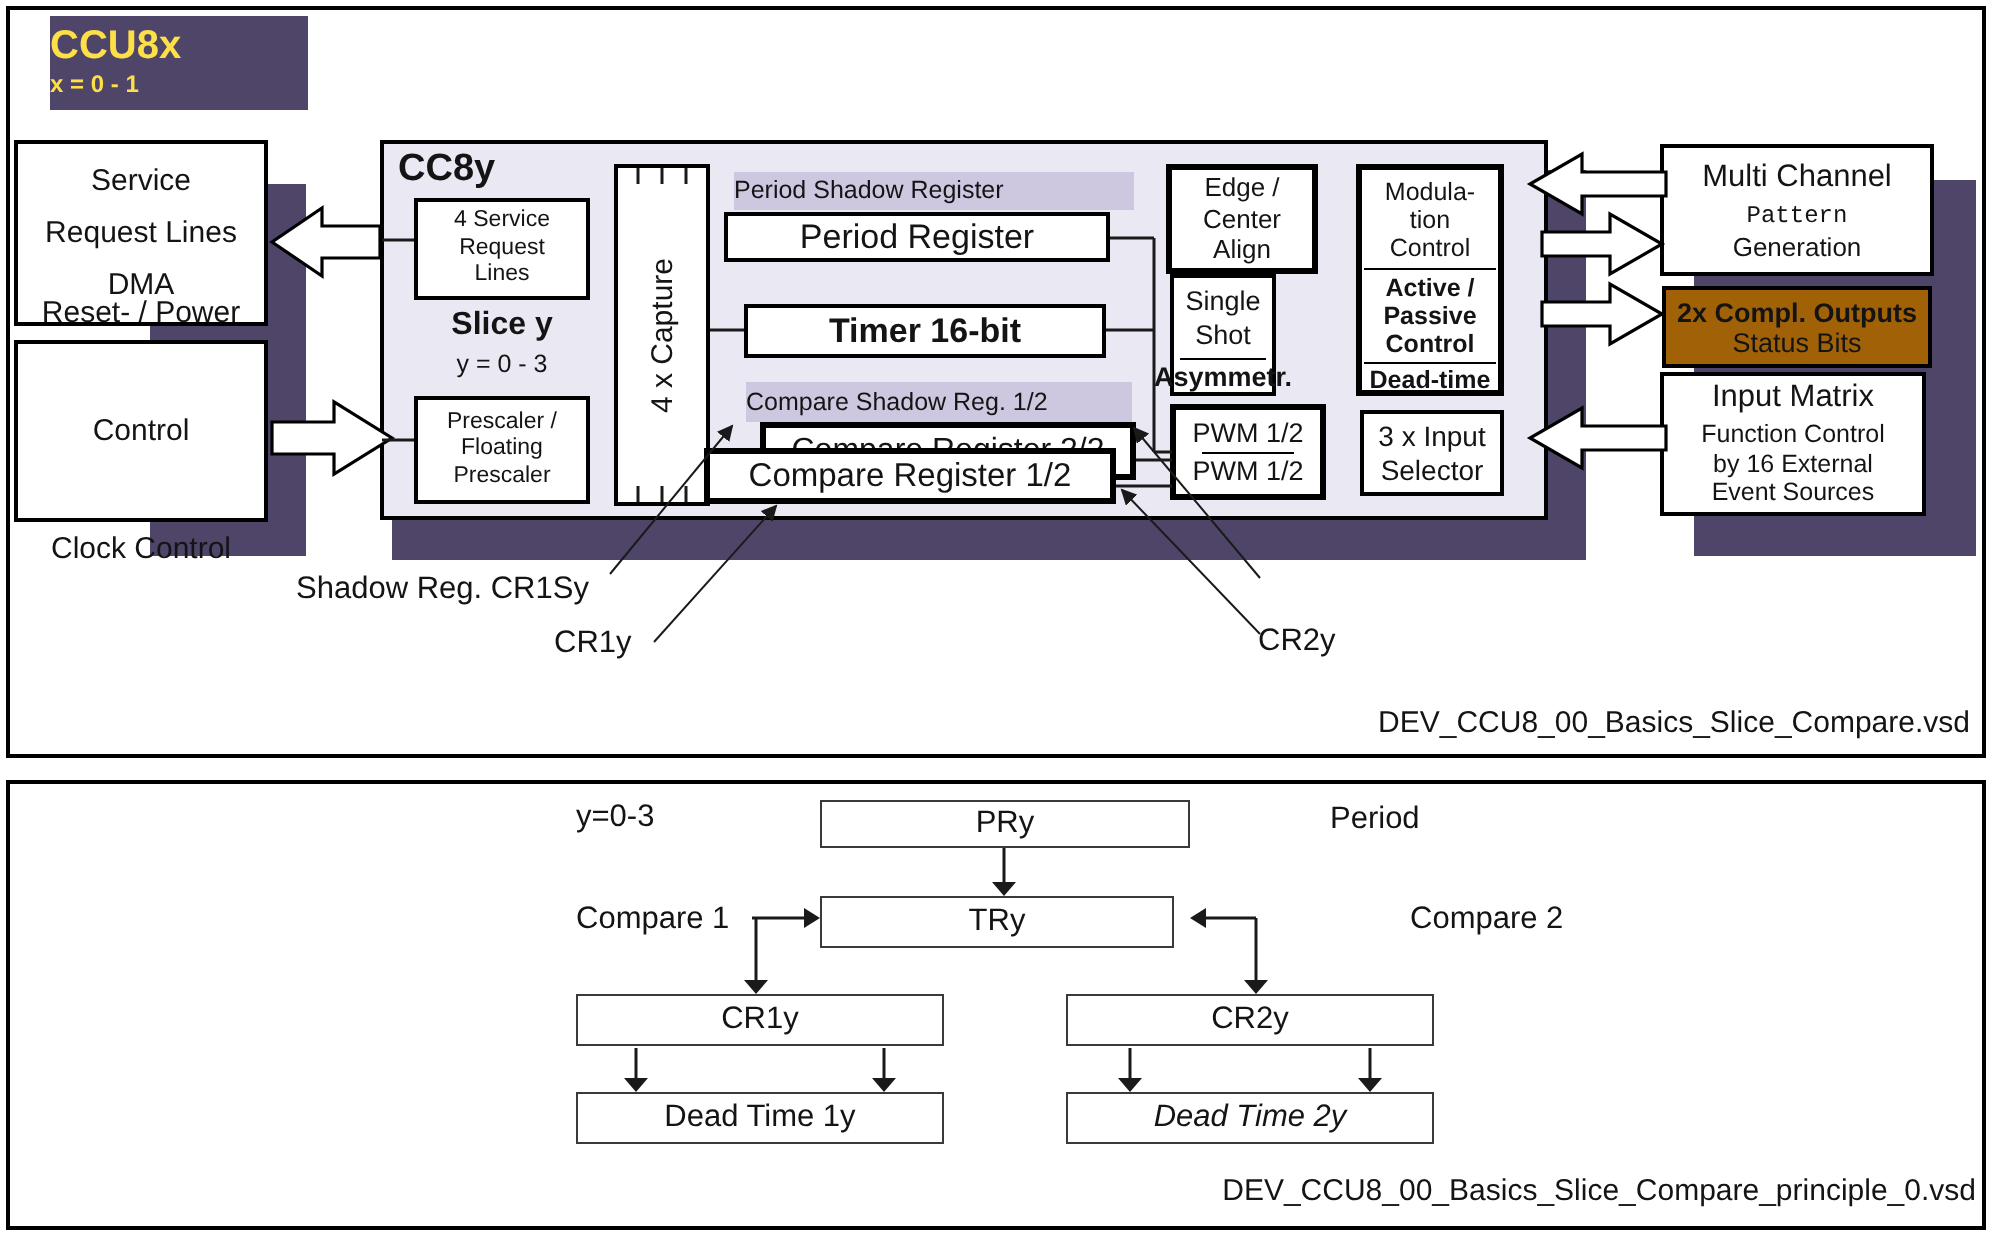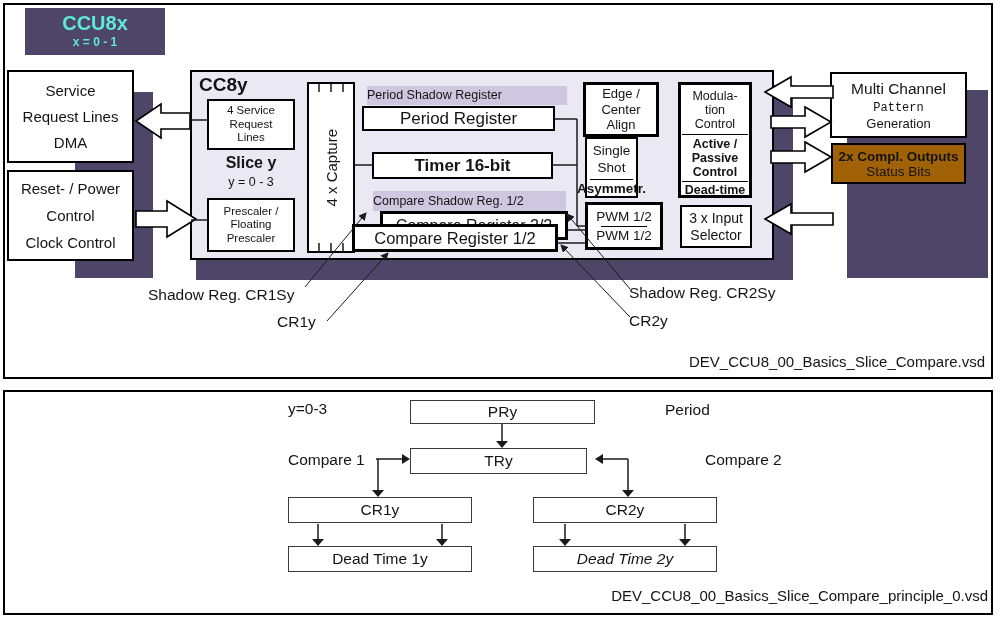--- a/index.html
+++ b/index.html
@@ -22,35 +22,35 @@
   .head{fill:#1a1a1a;stroke:none;}
   .bbox{border-width:1.5px;border-color:#3a3a3a;}
 </style>
 </head>
 <body>
 
 <div id="stage">
 
   <div class="panel" style="left:3px;top:3px;width:990px;height:376px;"></div>
 
-  <div class="abs" style="left:25px;top:8px;width:140px;height:47px;background:#4e4568;color:#5eead4;text-align:center;">
+  <div class="abs" style="left:25px;top:8px;width:129px;height:47px;background:#4e4568;color:#fde047;">
     <div style="font-weight:bold;font-size:20px;margin-top:4px;">CCU8x</div>
     <div style="font-weight:bold;font-size:12px;">x = 0 - 1</div>
   </div>
 
   <div class="shadow" style="left:75px;top:92px;width:78px;height:186px;"></div>
   <div class="shadow" style="left:196px;top:85px;width:597px;height:195px;"></div>
   <div class="shadow" style="left:847px;top:90px;width:141px;height:188px;"></div>
 
   <div class="bx" style="left:7px;top:70px;width:127px;height:93px;font-size:15px;line-height:26px;">
     <div>Service</div>
     <div>Request Lines</div>
     <div>DMA</div>
   </div>
-  <div class="bx" style="left:7px;top:170px;width:127px;height:91px;font-size:15px;line-height:27px;">
+  <div class="bx" style="left:7px;top:170px;width:127px;height:91px;font-size:15px;line-height:27px;gap:32px;">
     <div>Reset- / Power</div>
     <div>Control</div>
     <div>Clock Control</div>
   </div>
 
   <div class="abs" style="left:190px;top:70px;width:584px;height:190px;background:#eae8f3;border:2px solid #000;"></div>
   <div class="lbl" style="left:199px;top:74px;font-weight:bold;font-size:19px;">CC8y</div>
 
   <div class="bx" style="left:207px;top:99px;width:88px;height:51px;font-size:11.5px;line-height:13.5px;">
     <div>4 Service</div>
@@ -125,24 +125,29 @@
 
   <div class="bx" style="left:830px;top:72px;width:137px;height:66px;">
     <div style="font-size:15.5px;margin-bottom:3px;">Multi Channel</div>
     <div style="font-size:12px;line-height:15px;font-family:Liberation Mono, monospace;">Pattern</div>
     <div style="font-size:13px;line-height:15px;">Generation</div>
   </div>
   <div class="bx" style="left:831px;top:143px;width:135px;height:41px;background:#a16207;">
     <div style="font-size:13.5px;font-weight:bold;">2x Compl. Outputs</div>
     <div style="font-size:13.5px;">Status Bits</div>
   </div>
+  <div class="bx" style="left:830px;top:186px;width:133px;height:72px;">
+    <div style="font-size:15.5px;margin-bottom:2px;">Input Matrix</div>
+    <div style="font-size:12.5px;line-height:14.5px;">Function Control</div>
+    <div style="font-size:12.5px;line-height:14.5px;">by 16 External</div>
+    <div style="font-size:12.5px;line-height:14.5px;">Event Sources</div>
+  </div>
 
   <div class="lbl" style="left:148px;top:286px;font-size:15.5px;">Shadow Reg. CR1Sy</div>
   <div class="lbl" style="left:277px;top:313px;font-size:15.5px;">CR1y</div>
-  <div class="lbl" style="left:629px;top:284px;font-size:15.5px;">Shadow Reg. CR2Sy</div>
   <div class="lbl" style="left:629px;top:312px;font-size:15.5px;">CR2y</div>
 
   <div class="lbl" style="left:650px;top:353px;width:335px;text-align:right;font-size:15px;">DEV_CCU8_00_Basics_Slice_Compare.vsd</div>
 
   <div class="panel" style="left:3px;top:390px;width:990px;height:225px;"></div>
 
   <div class="lbl" style="left:288px;top:400px;font-size:15.5px;">y=0-3</div>
   <div class="lbl" style="left:665px;top:401px;font-size:15.5px;">Period</div>
 
   <div class="bx bbox" style="left:410px;top:400px;width:185px;height:24px;font-size:15.5px;">

